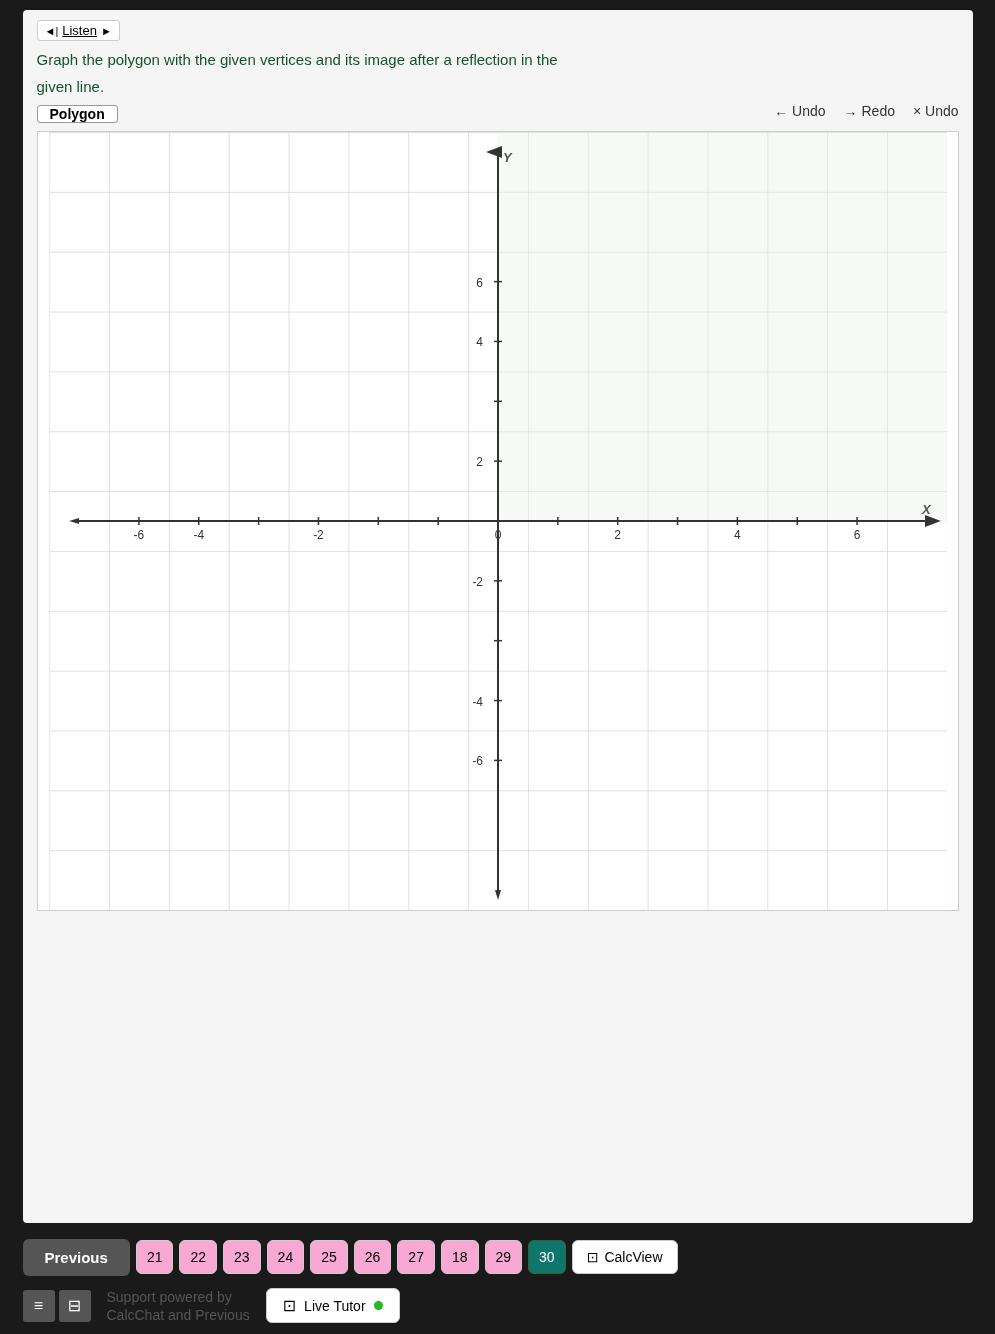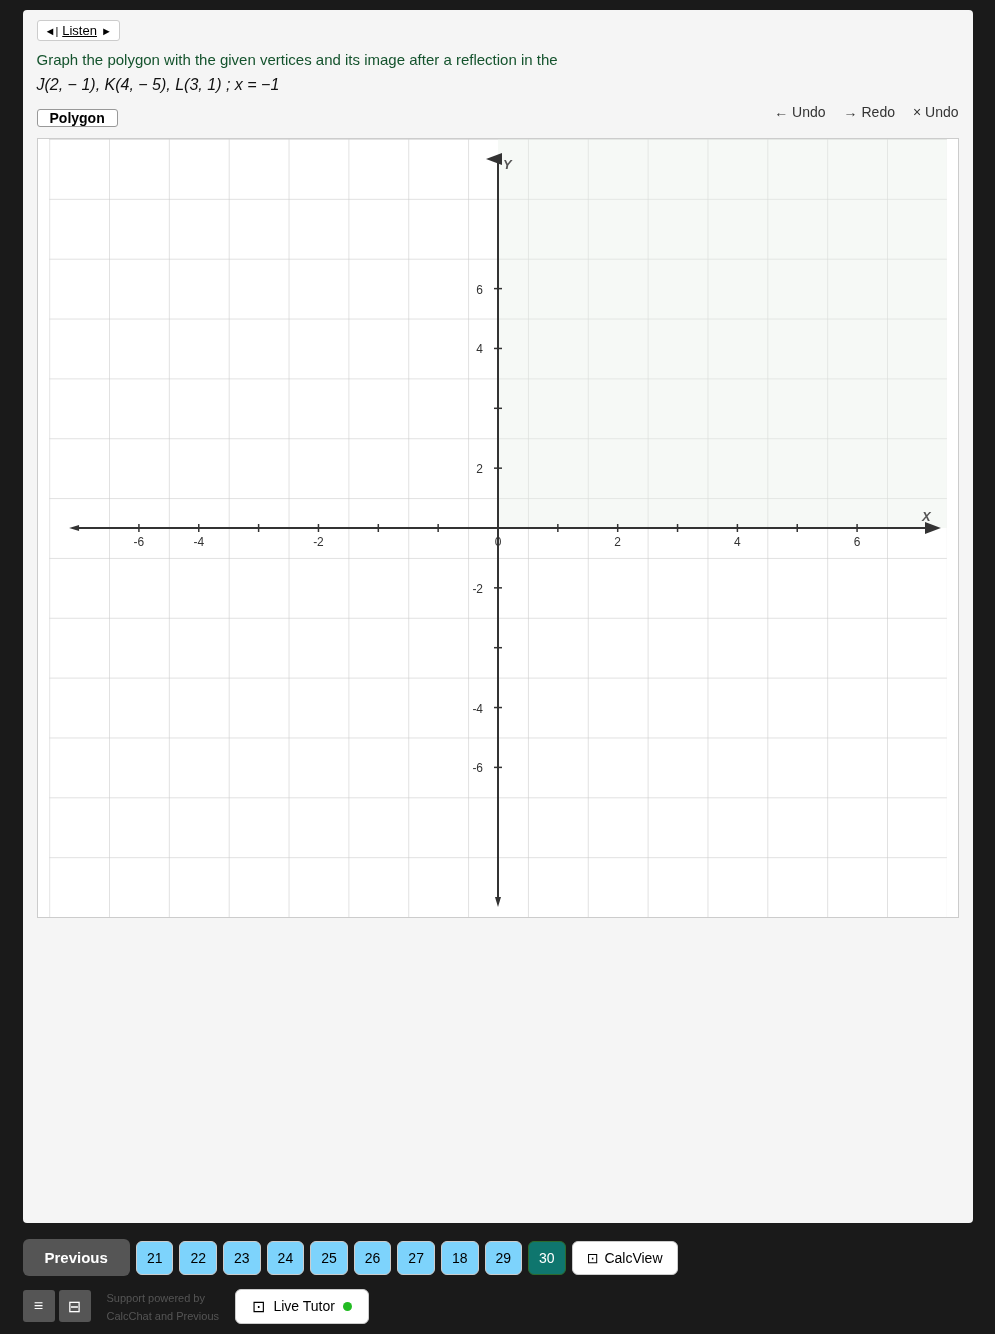--- a/index.html
+++ b/index.html
@@ -47,21 +47,21 @@
     .equation {
       font-size: 16px;
       font-style: italic;
       color: #111;
       margin-bottom: 10px;
     }
     .toolbar {
       display: flex;
       align-items: center;
       gap: 18px;
-      margin-bottom: 12px;
+      margin-bottom: 6px;
       justify-content: center;
     }
     .toolbar-btn {
       background: none;
       border: none;
       font-size: 14px;
       cursor: pointer;
       color: #333;
       display: flex;
       align-items: center;
@@ -101,21 +101,21 @@
       background: #555;
       color: #fff;
       border: none;
       border-radius: 6px;
       padding: 10px 22px;
       font-size: 15px;
       cursor: pointer;
       font-weight: bold;
     }
     .page-num-btn {
-      background: #7dd3fc;
+      background: #f9a8d4;
       border: 1px solid #ccc;
       border-radius: 6px;
       padding: 8px 10px;
       font-size: 14px;
       cursor: pointer;
       min-width: 36px;
       text-align: center;
     }
     .page-num-btn.active {
       background: #0f766e;
@@ -151,21 +151,21 @@
       background: #555;
       color: #fff;
       display: flex;
       align-items: center;
       justify-content: center;
       font-size: 16px;
       border-radius: 3px;
       cursor: pointer;
     }
     .support-text {
-      font-size: 11px;
+      font-size: 14px;
       color: #555;
       line-height: 1.3;
     }
     .live-tutor-btn {
       background: #fff;
       border: 1px solid #ccc;
       border-radius: 6px;
       padding: 7px 16px;
       font-size: 14px;
       cursor: pointer;
@@ -197,22 +197,22 @@
 
   <div class="listen-bar">
     <button class="listen-btn">
         <span style="font-size:11px;">◄|</span> 
         <span style="font-size:13px;text-decoration:underline;">Listen</span> 
         <span style="font-size:11px;">►</span>
       </button>
   </div>
 
   <p class="instructions">Graph the polygon with the given vertices and its image after a reflection in the</p>
-
-  <p class="equation">J(2, − 1), K(4, − 5), L(3, 1) ; x = −1</p>
+  <p class="instructions">given line.</p>
+
 
   <div style="display:flex; align-items:center; justify-content:space-between; margin-bottom:6px;">
     <button class="polygon-btn">Polygon</button>
     <div class="toolbar">
       <button class="toolbar-btn">← Undo</button>
       <button class="toolbar-btn">→ Redo</button>
       <button class="toolbar-btn">× Undo</button>
     </div>
   </div>
 

